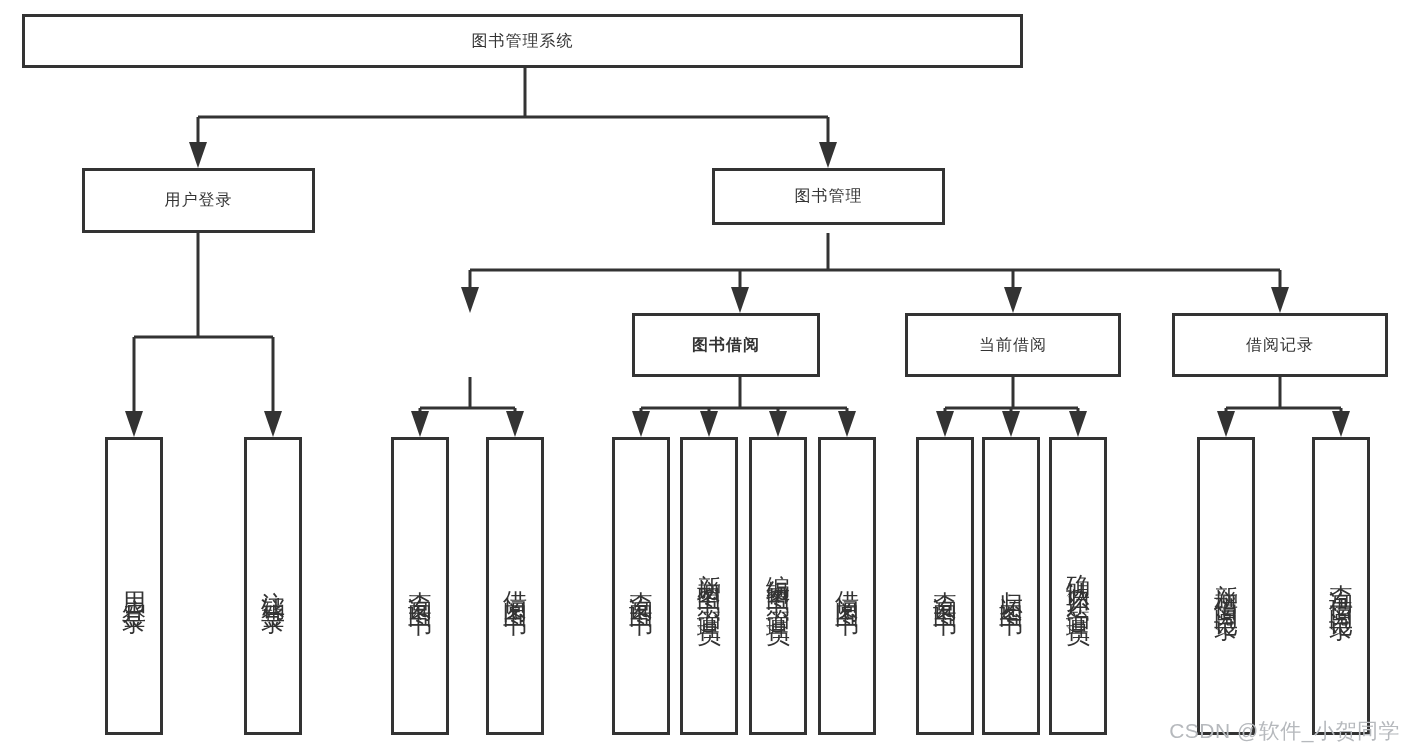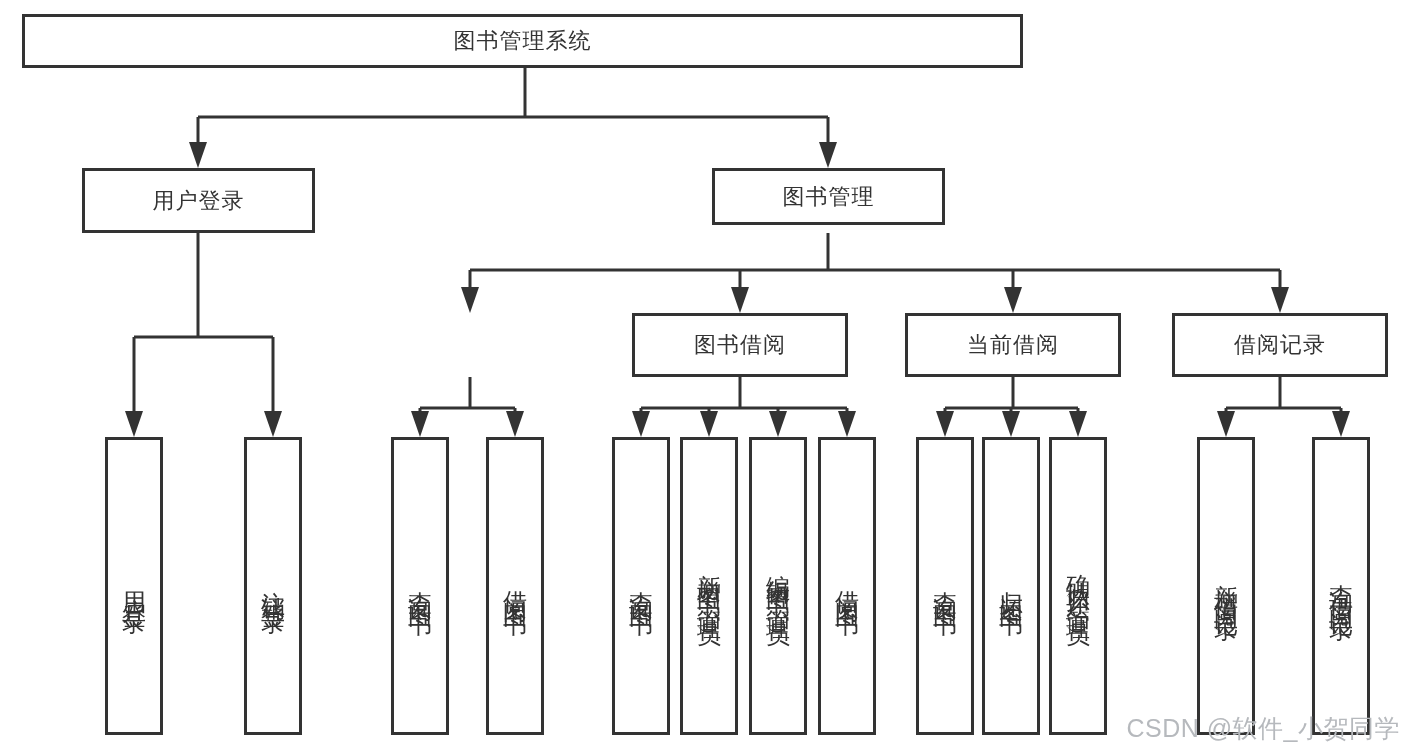--- a/index.html
+++ b/index.html
@@ -34,36 +34,36 @@
   .box {
     position: absolute;
     box-sizing: border-box;
     background: #ffffff;
     border: 3px solid #333333;
     color: #333333;
     display: flex;
     align-items: center;
     justify-content: center;
     z-index: 1;
-    font-size: 22px;
+    font-size: 16px;
     letter-spacing: 1px;
     white-space: nowrap;
   }
   .vbox {
     writing-mode: vertical-rl;
     text-orientation: mixed;
     font-size: 24px;
     letter-spacing: 7px;
     white-space: nowrap;
   }
   .watermark {
     position: absolute;
     right: 5px;
     bottom: 2px;
-    font-size: 25px;
+    font-size: 21px;
     color: #b6b9bd;
     letter-spacing: 0.5px;
     z-index: 2;
     pointer-events: none;
   }
 </style>
 </head>
 <body>
 
 <div class="canvas">
@@ -128,21 +128,21 @@
       <polygon points="1217,411 1235,411 1226,437"></polygon>
     <line x1="1341" y1="408" x2="1341" y2="417"></line>
       <polygon points="1332,411 1350,411 1341,437"></polygon>
   </svg>
 
   <div class="box" style="left:22px; top:14px; width:1001px; height:54px;">图书管理系统</div>
 
   <div class="box" style="left:82px; top:168px; width:233px; height:65px;">用户登录</div>
   <div class="box" style="left:712px; top:168px; width:233px; height:57px;">图书管理</div>
 
-  <div class="box" style="left:632px; top:313px; width:216px; height:64px;">图书借阅</div>
+  <div class="box" style="left:632px; top:313px; width:188px; height:64px;font-weight:bold;">图书借阅</div>
   <div class="box" style="left:905px; top:313px; width:216px; height:64px;">当前借阅</div>
   <div class="box" style="left:1172px; top:313px; width:216px; height:64px;">借阅记录</div>
 
   <div class="box vbox" style="left:105px; top:437px; width:58px; height:298px;">用户登录</div>
   <div class="box vbox" style="left:244px; top:437px; width:58px; height:298px;">注销登录</div>
 
   <div class="box vbox" style="left:391px; top:437px; width:58px; height:298px;">查询图书</div>
   <div class="box vbox" style="left:486px; top:437px; width:58px; height:298px;">借阅图书</div>
 
   <div class="box vbox" style="left:612px; top:437px; width:58px; height:298px;">查询图书</div>

